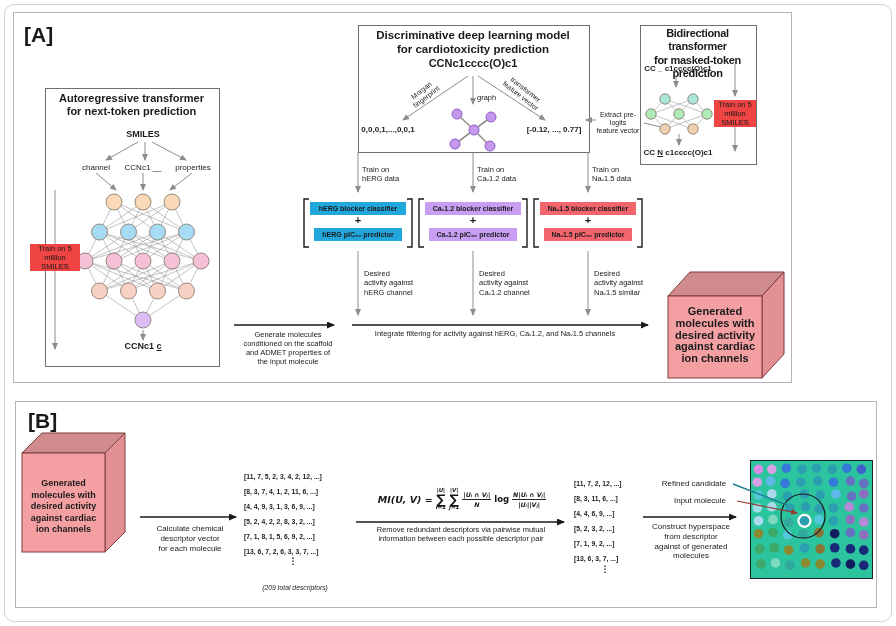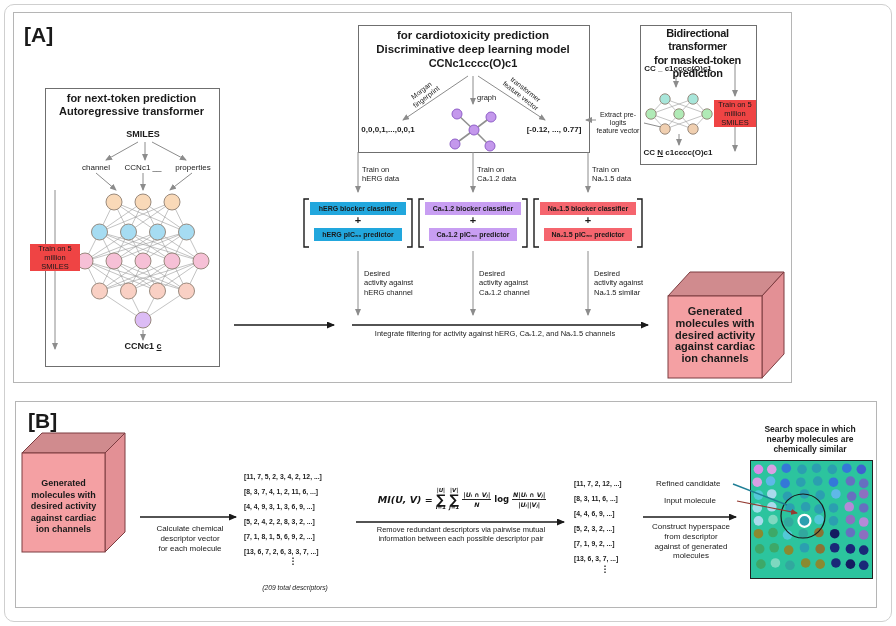--- a/index.html
+++ b/index.html
@@ -10,21 +10,21 @@
   .panel{position:absolute;border:1px solid #b5b5b5;background:#fff;z-index:1;}
   .ibox{position:absolute;border:1.2px solid #6f6f6f;background:#fff;z-index:1;}
   .gsq{position:absolute;left:750px;top:460px;width:121px;height:117px;background:#2cc49e;
        border:1px solid #222;z-index:1;}
   svg.overlay{position:absolute;left:0;top:0;z-index:2;}
   .tx{position:absolute;z-index:3;text-align:center;line-height:1.22;color:#1a1a1a;}
   .b{font-weight:bold}
   .i{font-style:italic}
   .nw{white-space:nowrap}
   .lft{text-align:left}
-  .rgt{text-align:left}
+  .rgt{text-align:center}
   .bgw{background:#ef4444}
   .f68{font-size:6.8px}.f7{font-size:7px}.f75{font-size:7.5px}.f8{font-size:8px}
   .f85{font-size:8.5px}.f9{font-size:9px}.f95{font-size:11px}
   .f11{font-size:11px}.f115{font-size:11.5px}.f21{font-size:21px}
   .ul{text-decoration:underline;font-weight:bold}
   .chipbox{position:absolute;z-index:3;height:13px;line-height:13px;text-align:center;
            font-size:7px;font-weight:bold;white-space:nowrap;overflow:visible;}
   .c0{background:#22a7dd}.c1{background:#c89ef2}.c2{background:#f5656e}
   .plus{position:absolute;z-index:3;font-weight:bold;font-size:11px;text-align:center;}
   .rot-l{transform:rotate(-38deg)}
@@ -307,37 +307,37 @@
     <g>
       <circle cx="803" cy="516" r="22" stroke="#1a1a1a" stroke-width="1.2" fill="none"></circle>
       <line x1="733" y1="484" x2="787" y2="505" stroke="#1f7f96" stroke-width="1.4"></line>
       <line x1="737" y1="501" x2="797" y2="513" stroke="#943b32" stroke-width="1.2" marker-end="url(#ar)"></line>
     </g>
   </svg>
 
   <div class="tx f21 b nw lft" style="left:24px;top:22px;width:60px">[A]</div>
 
   <div class="tx f11 b" style="left:47px;top:92px;width:169px">
+    <div>Autoregressive transformer</div>
     <div>for next-token prediction</div>
-    <div>Autoregressive transformer</div>
   </div>
   <div class="tx f9 b nw" style="left:113px;top:129px;width:60px">SMILES</div>
   <div class="tx f8 nw" style="left:72px;top:163px;width:48px">channel</div>
   <div class="tx f8 nw" style="left:117px;top:163px;width:52px">CCNc1 __</div>
   <div class="tx f8 nw" style="left:167px;top:163px;width:52px">properties</div>
   <div class="tx f75 bgw" style="left:30px;top:244px;width:50px">
     <div>Train on 5</div>
     <div>million</div>
     <div>SMILES</div>
   </div>
   <div class="tx f9 b nw" style="left:100px;top:341px;width:86px"><span>CCNc1 </span><span class="ul">c</span></div>
 
   <div class="tx f115 b" style="left:360px;top:28px;width:226px">
+    <div>Discriminative deep learning model</div>
     <div>for cardiotoxicity prediction</div>
-    <div>Discriminative deep learning model</div>
   </div>
   <div class="tx f95 b nw" style="left:398px;top:57px;width:150px">CCNc1cccc(O)c1</div>
   <div class="tx f7 rot-l" style="left:395px;top:86px;width:58px;line-height:1.1">
     <div>Morgan</div>
     <div>fingerprint</div>
   </div>
   <div class="tx f75 nw lft" style="left:477px;top:93px;width:40px">graph</div>
   <div class="tx f7 rot-r" style="left:494px;top:85px;width:58px;line-height:1.1">
     <div>transformer</div>
     <div>feature vector</div>
@@ -394,20 +394,26 @@
   </div>
   <div class="chipbox c2" style="left:540px;top:202px;width:96px">Naᵥ1.5 blocker classifier</div>
   <div class="plus" style="left:580px;top:214px;width:16px">+</div>
   <div class="chipbox c2" style="left:544px;top:228px;width:88px">Naᵥ1.5 pIC₅₀ predictor</div>
   <div class="tx f75 lft" style="left:594px;top:269px;width:72px;line-height:1.25">
     <div>Desired</div>
     <div>activity against</div>
     <div>Naᵥ1.5 similar</div>
   </div>
 
+  <div class="tx f75" style="left:232px;top:330px;width:112px">
+    <div>Generate molecules</div>
+    <div>conditioned on the scaffold</div>
+    <div>and ADMET properties of</div>
+    <div>the input molecule</div>
+  </div>
   <div class="tx f75 nw" style="left:345px;top:329px;width:300px">Integrate filtering for activity against hERG, Caᵥ1.2, and Naᵥ1.5 channels</div>
 
   <div class="tx f95 b" style="left:668px;top:306px;width:94px;line-height:11.8px">
     <div>Generated</div>
     <div>molecules with</div>
     <div>desired activity</div>
     <div>against cardiac</div>
     <div>ion channels</div>
   </div>
 
@@ -476,20 +482,15 @@
   </div>
   <div class="tx f9 b" style="left:597px;top:564px;width:16px">⋮</div>
 
   <div class="tx f8" style="left:639px;top:522px;width:104px">
     <div>Construct hyperspace</div>
     <div>from descriptor</div>
     <div>against of generated</div>
     <div>molecules</div>
   </div>
 
-  <div class="tx f85 b" style="left:744px;top:424px;width:132px;line-height:1.18">
-    <div>Search space in which</div>
-    <div>nearby molecules are</div>
-    <div>chemically similar</div>
-  </div>
   <div class="tx f8 rgt nw" style="left:656px;top:479px;width:76px">Refined candidate</div>
   <div class="tx f8 rgt nw" style="left:664px;top:496px;width:72px">Input molecule</div>
 </div>
 
 </body></html>

